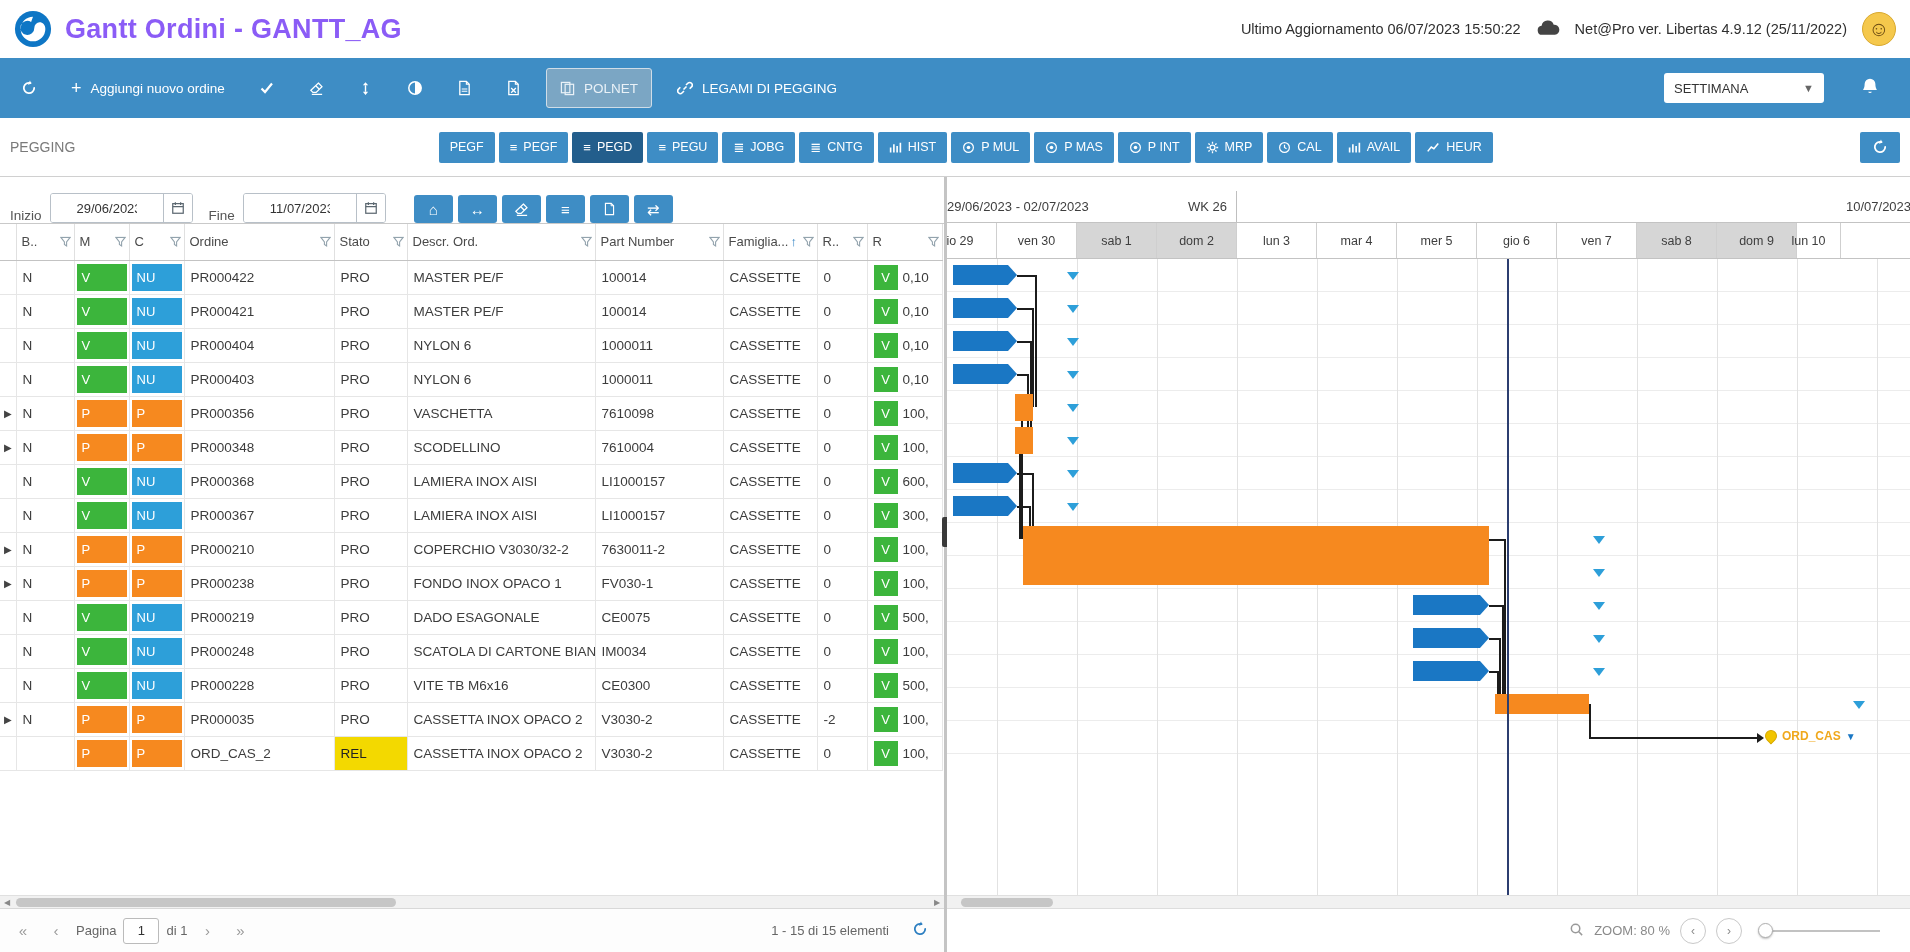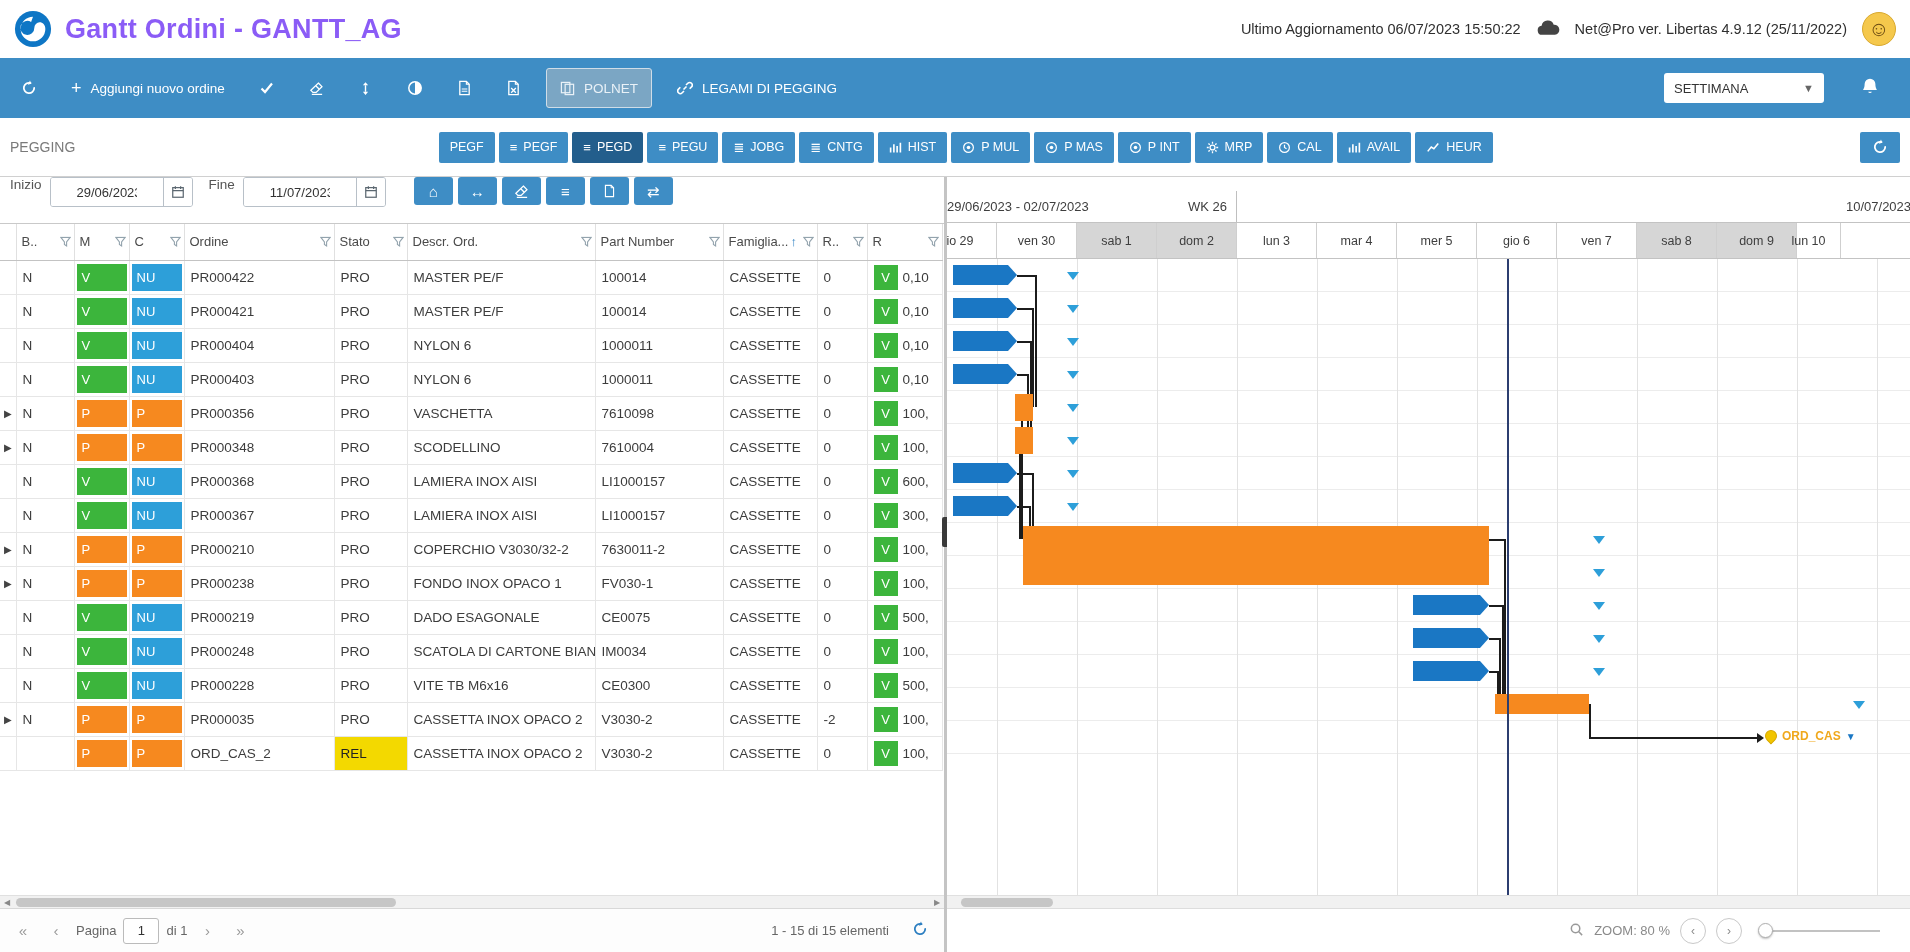--- a/index.html
+++ b/index.html
@@ -33,21 +33,21 @@
   .pegging-label{color:#7a7a7a;font-size:14px;margin-right:12px;}
   #pegging-buttons{display:flex;gap:4px;}
   .peg-btn{height:31px;background:var(--blue);border:none;border-radius:2px;color:#fff;font-size:12.5px;display:flex;align-items:center;gap:6px;padding:0 11px;font-family:inherit;cursor:pointer;white-space:nowrap;}
   .peg-btn.active{background:var(--active-blue);}
   .peg-btn .icon{display:flex;font-size:13px;line-height:1;}
   .peg-refresh{margin-left:16px;width:40px;justify-content:center;}
 
   
   .main{flex:1;display:flex;border-top:1px solid #d0d0d0;min-height:0;}
   .left-panel{width:944px;display:flex;flex-direction:column;min-height:0;}
-  .filterbar{height:46px;display:flex;align-items:flex-start;padding:0 10px;gap:8px;font-size:13.5px;color:#555;}
+  .filterbar{height:46px;display:flex;align-items:flex-end;padding:0 10px;gap:8px;font-size:13.5px;color:#555;}
   .date-input{display:flex;height:30px;border:1px solid #b8c0c8;border-radius:3px;overflow:hidden;background:#fff;margin-right:8px;}
   .date-input input{border:none;width:112px;padding:0 26px;font-size:13px;color:#333;font-family:inherit;outline:none;}
   .cal-btn{width:29px;background:#fff;border:none;border-left:1px solid #b8c0c8;display:flex;align-items:center;justify-content:center;color:#5b6770;cursor:pointer;}
   #filter-buttons{display:flex;gap:5px;margin-left:12px;}
   .sm-btn{width:39px;height:28px;background:var(--blue);color:#fff;border:none;border-radius:3px;font-size:15px;display:flex;align-items:center;justify-content:center;cursor:pointer;}
   .sm-btn .icon{display:flex;line-height:1;}
 
   
   .table-area{flex:1;position:relative;overflow:hidden;border-top:1px solid #c9c9c9;}
   table.grid{border-collapse:collapse;table-layout:fixed;width:942px;}

